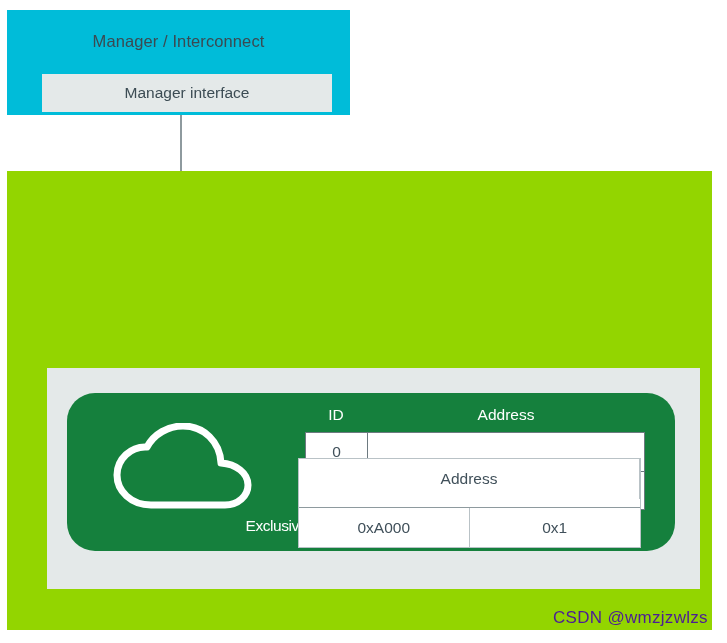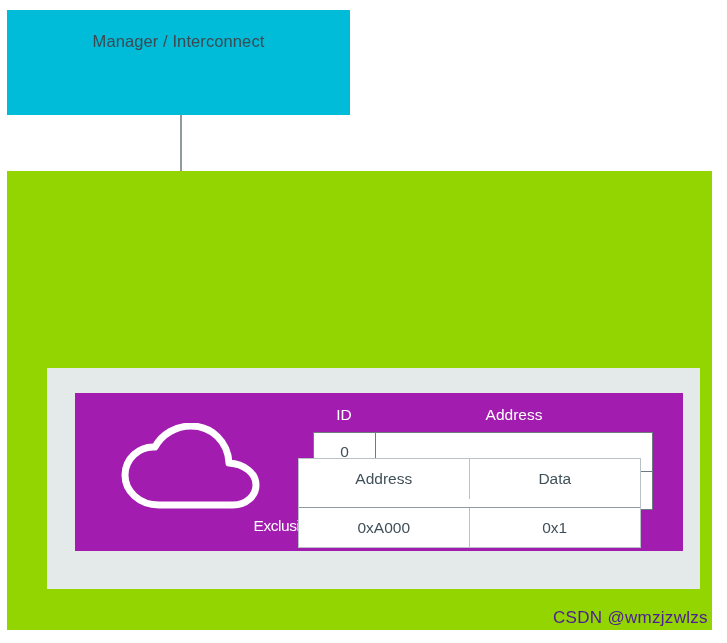--- a/index.html
+++ b/index.html
@@ -93,25 +93,26 @@
     top: 190px;
     width: 653px;
     text-align: center;
     font-size: 15.5px;
     color: #3c4c54;
   }
 
   
   .eamh-box {
     position: absolute;
-    left: 28px;
+    left: 20px;
     top: 25px;
     width: 608px;
     height: 158px;
-    background: #a21caf;
+    background: #15803d;
+    border-radius: 28px;
   }
   .eamh-label {
     position: absolute;
     left: 0;
     top: 124px;
     width: 608px;
     text-align: center;
     font-size: 15.5px;
     color: #ffffff;
     letter-spacing: -0.45px;
@@ -211,20 +212,21 @@
     white-space: nowrap;
   }
 </style>
 </head>
 <body>
 
 <div id="canvas">
 
   <div class="manager-box">
     <div class="manager-title">Manager / Interconnect</div>
+    <div class="manager-interface">Manager interface</div>
   </div>
 
   <div class="conn-vert"></div>
   <div class="conn-horz"></div>
 
   <div class="subordinate-box">
 
     <div class="sub-interface-box">
 
       <div class="eamh-box">
@@ -254,21 +256,20 @@
         <div class="eamh-label">Exclusive Access Monitoring Hardware</div>
       </div>
 
     </div>
 
   </div>
 
   <div class="mem-table">
     <div class="mem-row">
       <div class="mem-cell first">Address</div>
-      <div class="mem-cell">Data</div>
     </div>
     <div class="mem-row">
       <div class="mem-cell first">0xA000</div>
       <div class="mem-cell">0x1</div>
     </div>
   </div>
 
   <div class="watermark">CSDN @wmzjzwlzs</div>
 
 </div>

